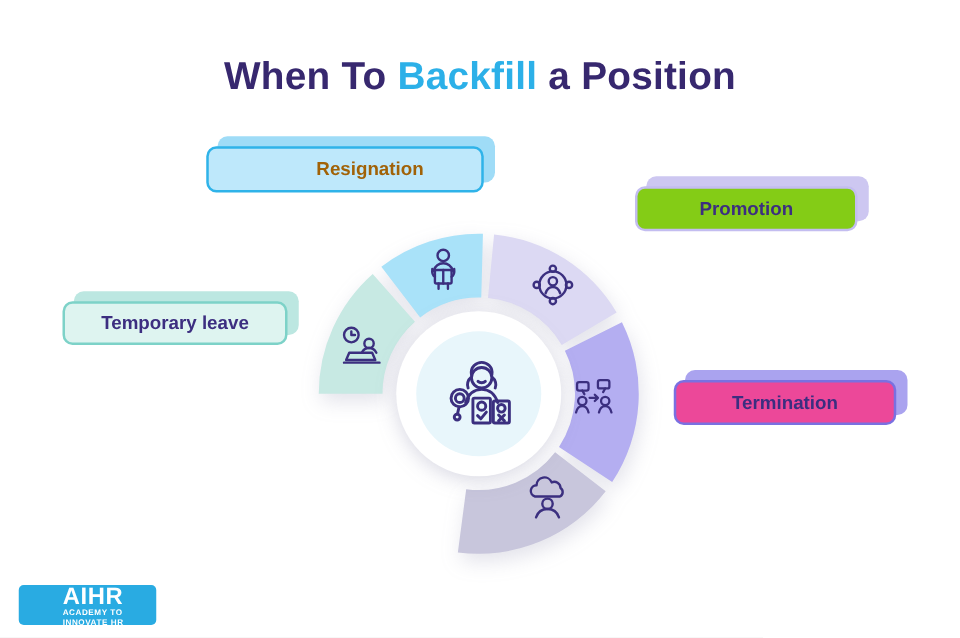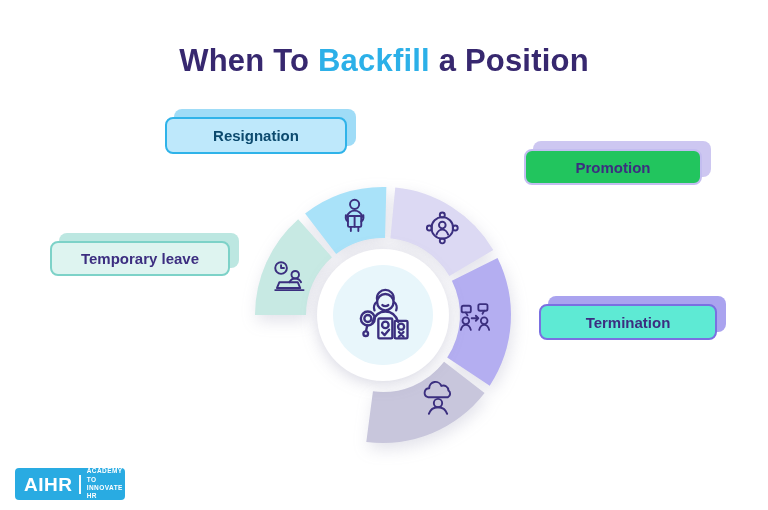--- a/index.html
+++ b/index.html
@@ -125,34 +125,34 @@
         <use href="#sym-death" x="418.0" y="379.7" width="40" height="40" style="color: rgb(59, 47, 127);"></use>
       </g>
 
     <g class="center-ring">
       <circle id="center-white" cx="383" cy="315" r="66" fill="#ffffff"></circle>
       <circle id="center-tint" cx="383" cy="315" r="50" fill="#e8f6fb"></circle>
       <use id="center-icon" href="#sym-center-recruiter" x="355" y="287" width="56" height="56" style="color: rgb(59, 47, 127);"></use>
     </g>
   </svg>
 
-  <div class="label-box lb-resignation" style="background: rgb(190, 232, 251); border-color: rgb(47, 179, 233); box-shadow: rgb(159, 220, 247) 9px -8px 0px 0px; color: #0c4a6e;">
+  <div class="label-box lb-resignation" style="background: rgb(190, 232, 251); border-color: rgb(47, 179, 233); box-shadow: rgb(159, 220, 247) 9px -8px 0px 0px; color: #a16207; padding-left: 40px;">
     <span>Resignation</span>
   </div>
-  <div class="label-box lb-promotion" style="background: #22c55e; border-color: rgb(195, 189, 240); box-shadow: rgb(205, 199, 241) 9px -8px 0px 0px; color: rgb(60, 46, 128); margin-left: 16px;">
+  <div class="label-box lb-promotion" style="background: #84cc16; border-color: rgb(195, 189, 240); box-shadow: rgb(205, 199, 241) 9px -8px 0px 0px; color: rgb(60, 46, 128);">
     <span>Promotion</span>
   </div>
   <div class="label-box lb-temporary" style="background: rgb(222, 244, 240); border-color: rgb(125, 210, 200); box-shadow: rgb(188, 231, 225) 9px -8px 0px 0px; color: rgb(60, 46, 128); text-align: center;">
     <span>Temporary leave</span>
   </div>
-  <div class="label-box lb-termination" style="background: #5eead4; border-color: rgb(122, 112, 225); box-shadow: rgb(170, 163, 239) 9px -8px 0px 0px; color: rgb(60, 46, 128);">
+  <div class="label-box lb-termination" style="background: #ec4899; border-color: rgb(122, 112, 225); box-shadow: rgb(170, 163, 239) 9px -8px 0px 0px; color: rgb(60, 46, 128);">
     <span>Termination</span>
   </div>
 
-  <div class="logo" style="background: rgb(41, 171, 226);">
+  <div class="logo" style="background: rgb(41, 171, 226); flex-direction: column;">
     <span class="logo-brand">AIHR</span>
     <span class="logo-divider"></span>
     <span class="logo-tagline">
       <span>ACADEMY TO</span><br>
       <span>INNOVATE HR</span>
     </span>
   </div>
 
 </div>
 

